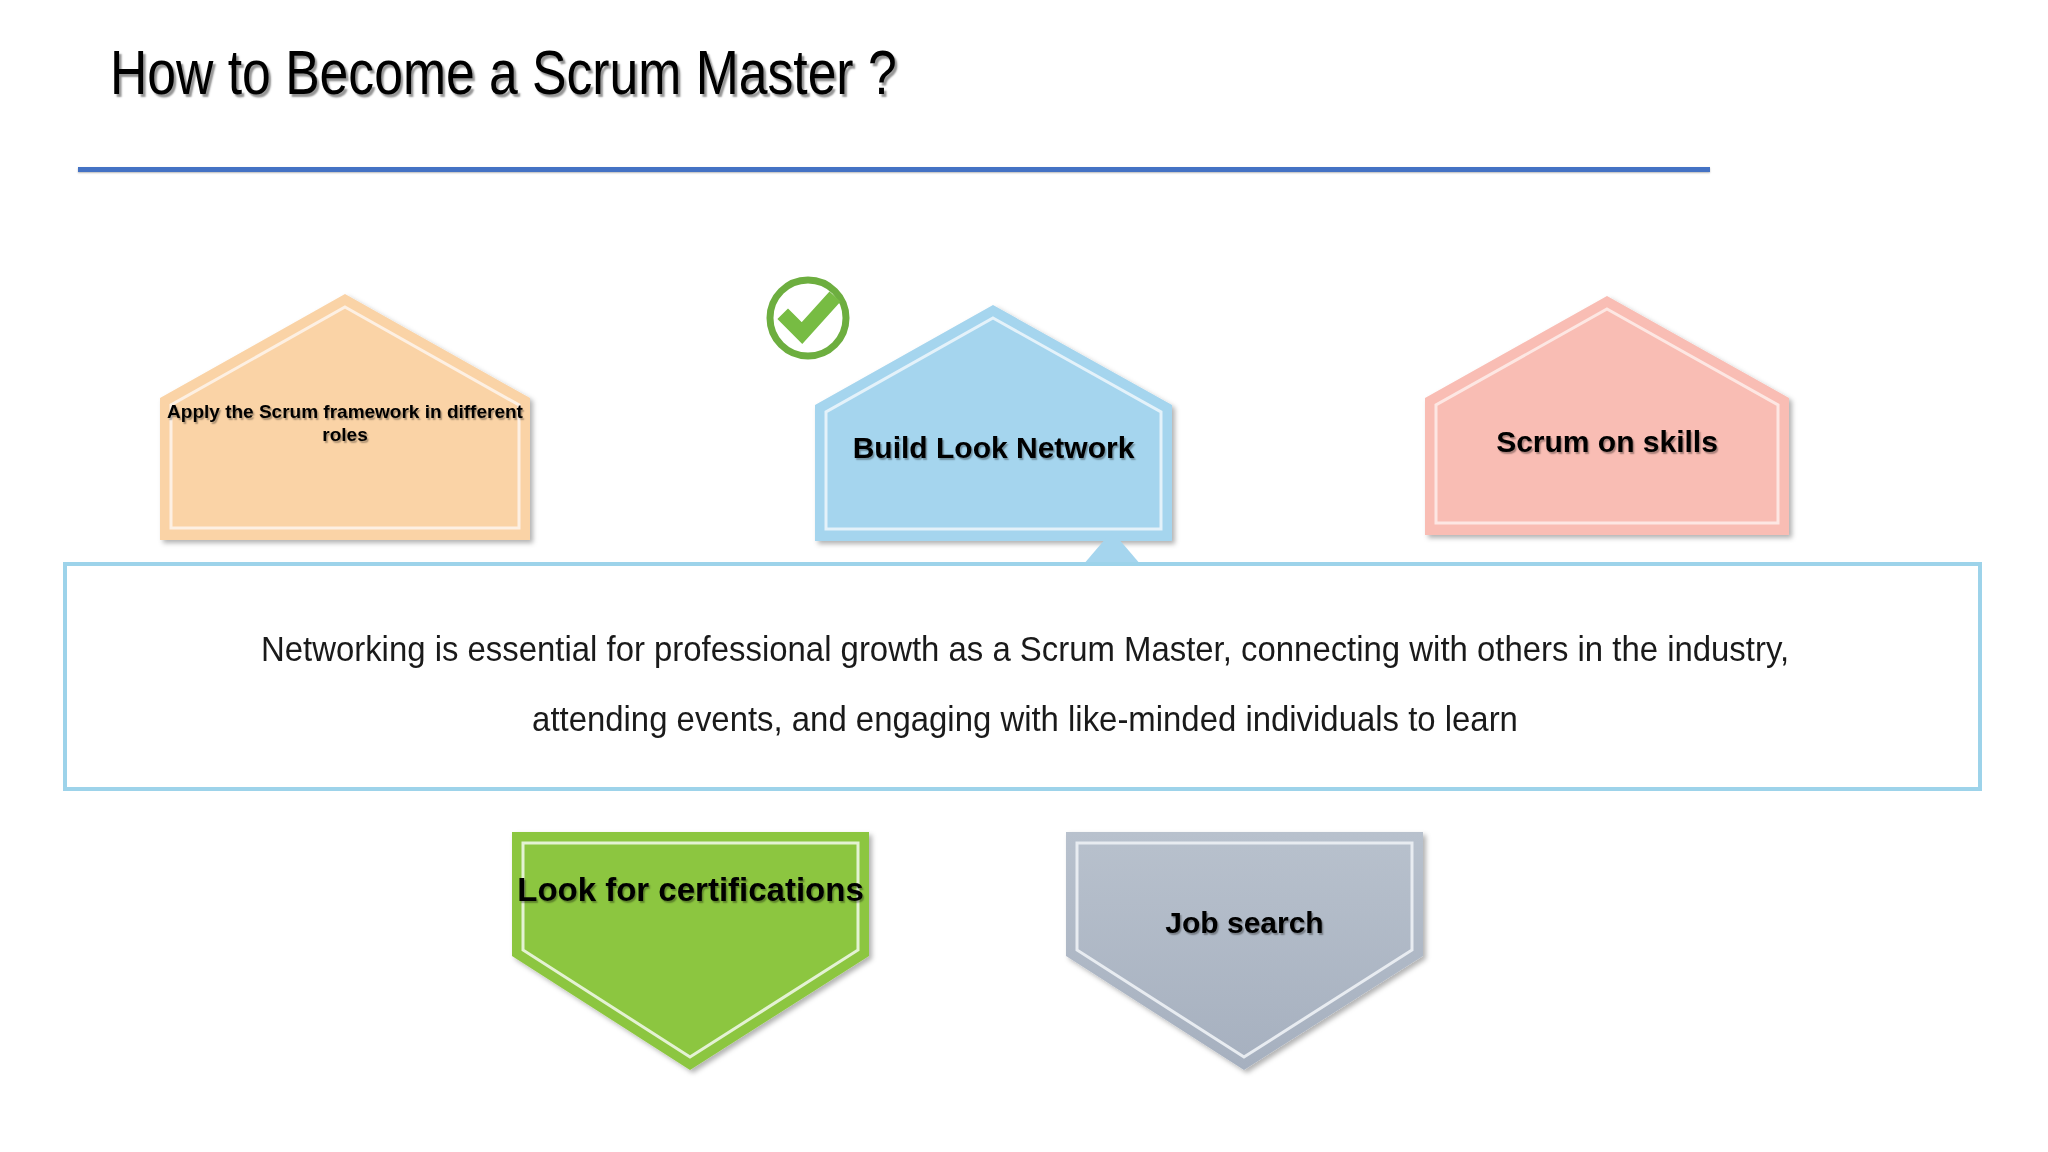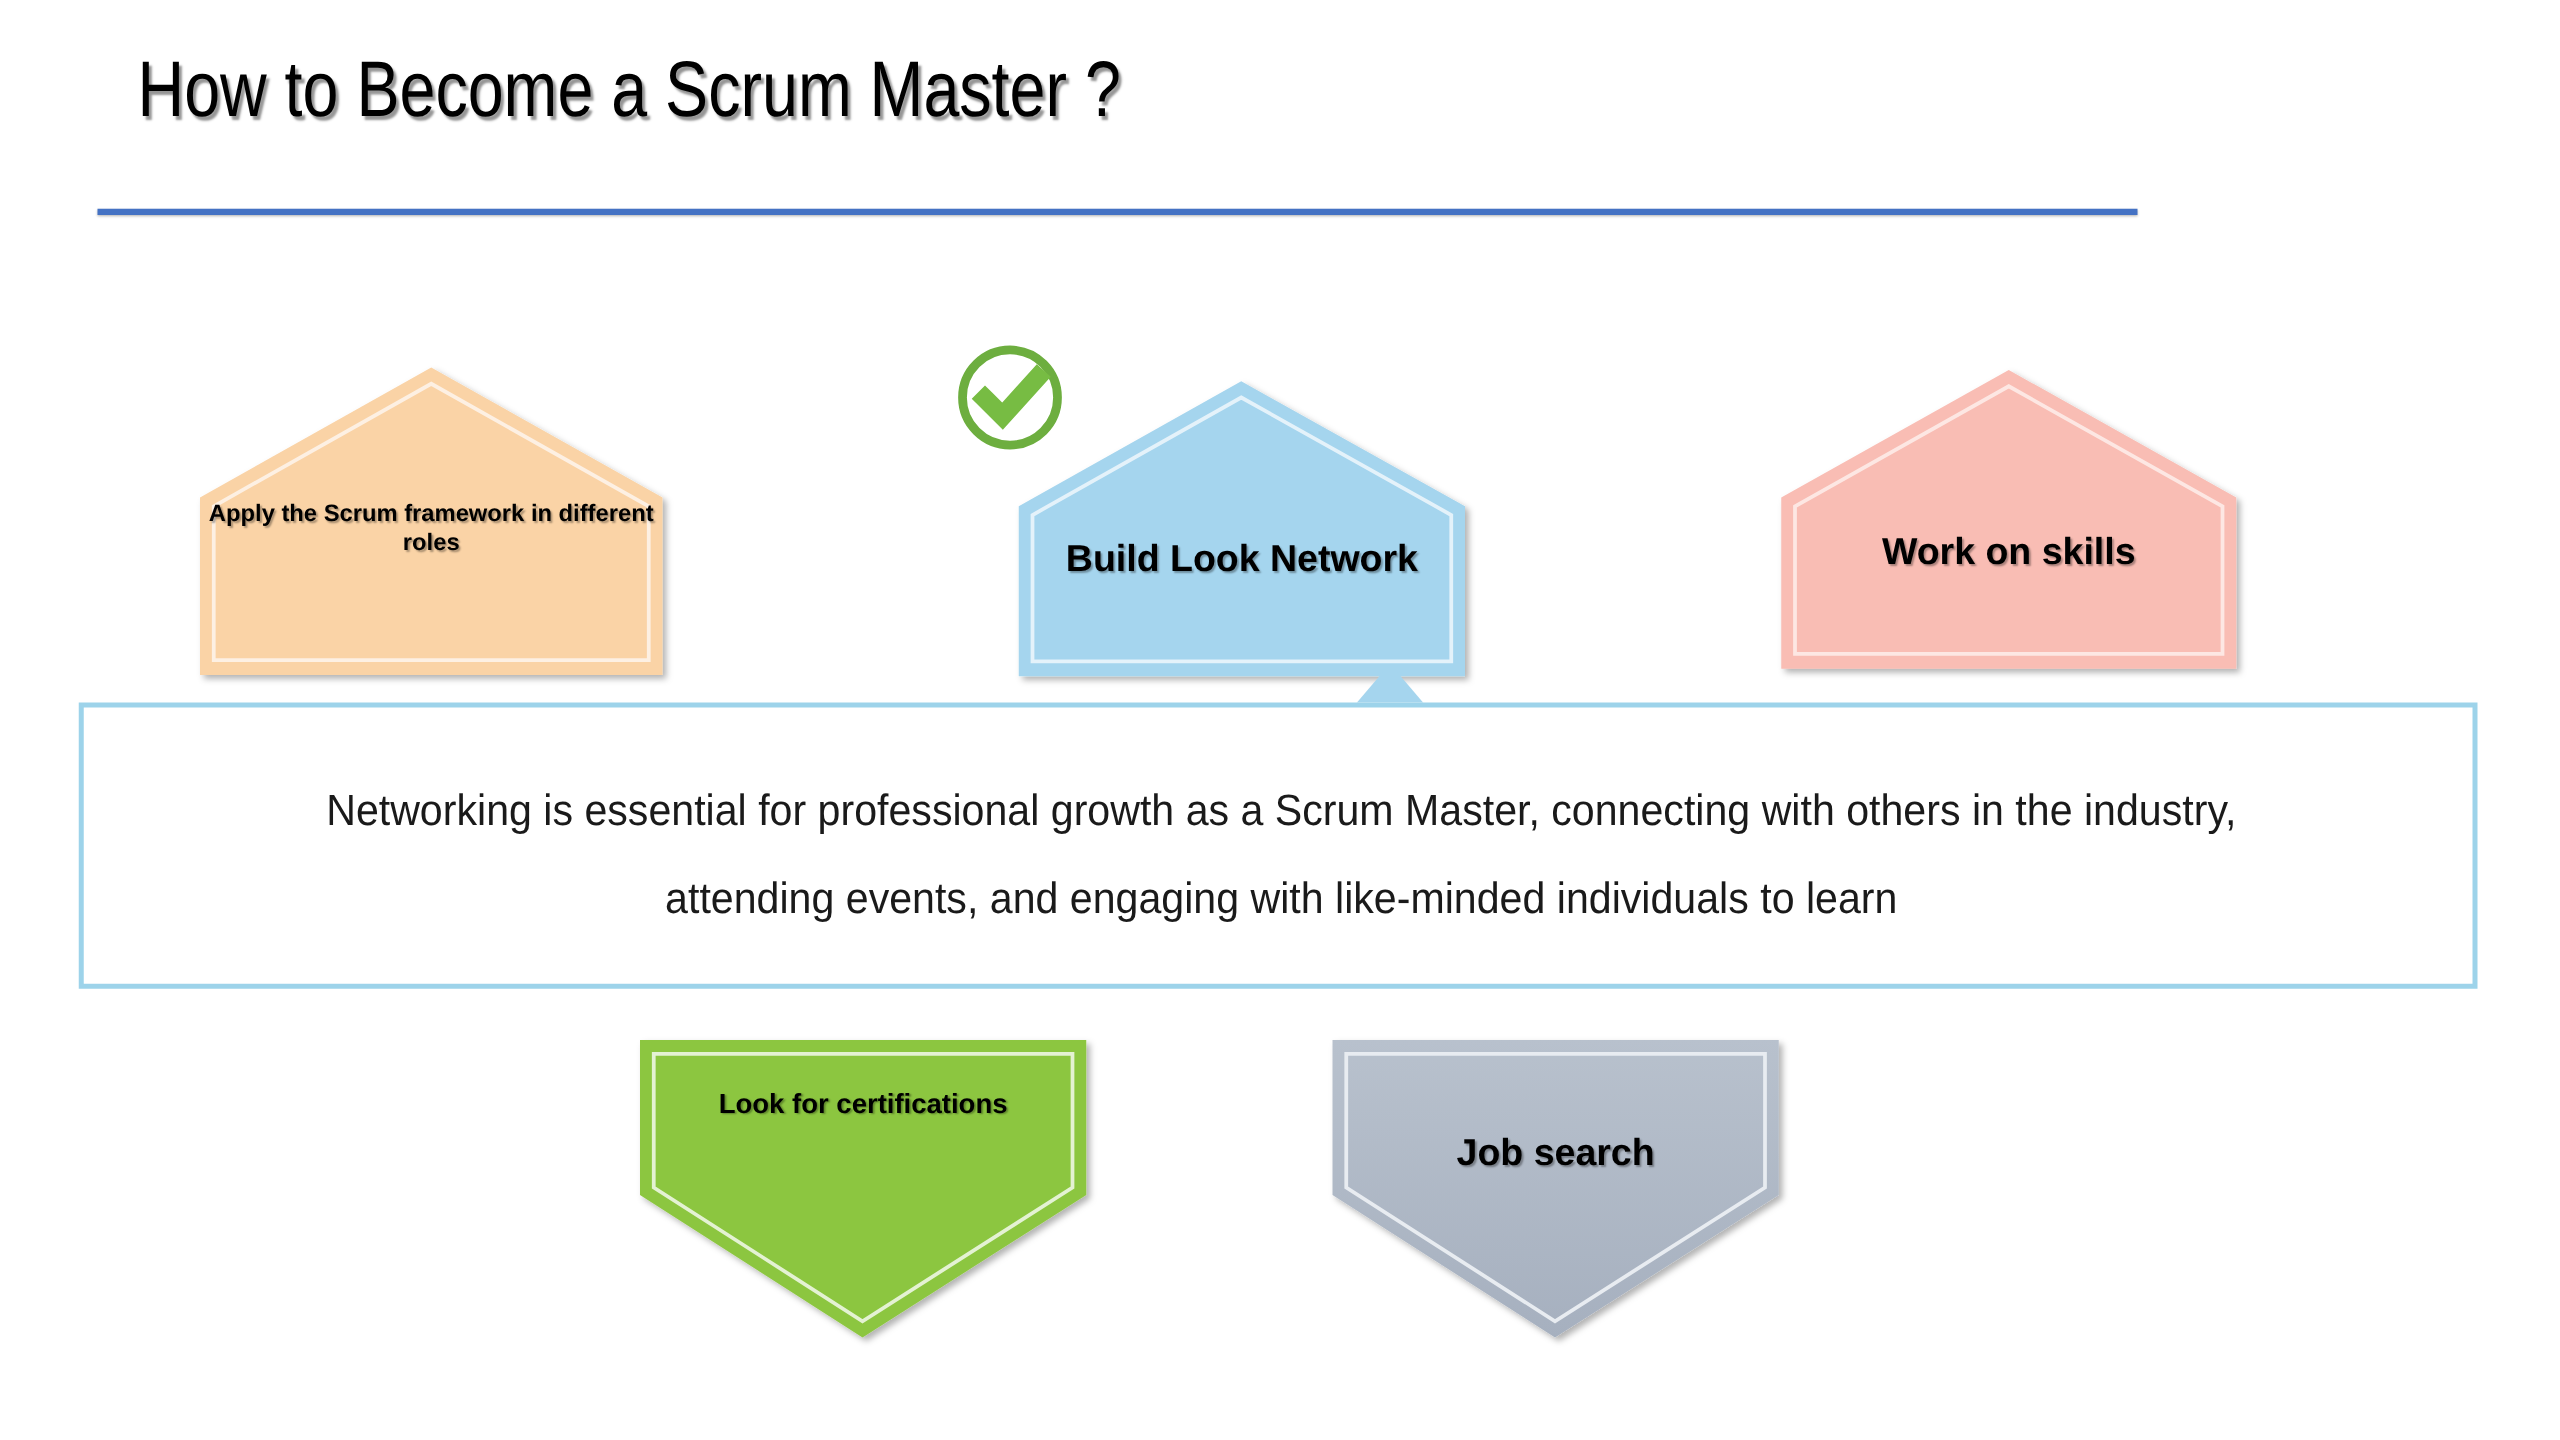--- a/index.html
+++ b/index.html
@@ -149,40 +149,40 @@
 <div class="pent" id="pent-skills" style="left:1425px; top:296px; width:364px; height:239px;">
   <svg width="364" height="239" viewBox="0 0 364 239" aria-hidden="true">
     <defs>
       <filter id="sh3" x="-20%" y="-20%" width="150%" height="150%">
         <feDropShadow dx="3" dy="3" stdDeviation="2.5" flood-color="#000000" flood-opacity="0.30"></feDropShadow>
       </filter>
     </defs>
     <polygon points="182,0 364,102 364,239 0,239 0,102" fill="#F9BDB4" filter="url(#sh3)"></polygon>
     <polygon points="182,13 353,109 353,227 11,227 11,109" fill="none" stroke="#FDE7E3" stroke-width="3"></polygon>
   </svg>
-  <div class="pent-label" style="top:128px; font-size:30px;">Work on skills</div>
+  <div class="pent-label" style="top:128px; font-size:30px;">Scrum on skills</div>
 </div>
 
 <div id="callout-pointer"></div>
 
 <div id="callout-box"></div>
 
 <div id="callout-text">Networking is essential for professional growth as a Scrum Master, connecting with others in the industry, attending events, and engaging with like-minded individuals to learn</div>
 
 <div class="pent" id="pent-cert" style="left:512px; top:832px; width:357px; height:238px;">
   <svg width="357" height="238" viewBox="0 0 357 238" aria-hidden="true">
     <defs>
       <filter id="sh4" x="-20%" y="-20%" width="150%" height="150%">
         <feDropShadow dx="3" dy="3" stdDeviation="2.5" flood-color="#000000" flood-opacity="0.30"></feDropShadow>
       </filter>
     </defs>
     <polygon points="0,0 357,0 357,124 178,238 0,124" fill="#8CC63F" filter="url(#sh4)"></polygon>
     <polygon points="11,11 346,11 346,118 178,225 11,118" fill="none" stroke="#E4F2D3" stroke-width="3"></polygon>
   </svg>
-  <div class="pent-label" style="top:38px; font-size:22px;">Look for certifications</div>
+  <div class="pent-label" style="top:38px; font-size:33px;">Look for certifications</div>
 </div>
 
 <div class="pent" id="pent-job" style="left:1066px; top:832px; width:357px; height:238px;">
   <svg width="357" height="238" viewBox="0 0 357 238" aria-hidden="true">
     <defs>
       <filter id="sh5" x="-20%" y="-20%" width="150%" height="150%">
         <feDropShadow dx="3" dy="3" stdDeviation="2.5" flood-color="#000000" flood-opacity="0.30"></feDropShadow>
       </filter>
       <linearGradient id="grayGrad" x1="0" y1="0" x2="0" y2="1">
         <stop offset="0%" stop-color="#B8C1CD"></stop>

